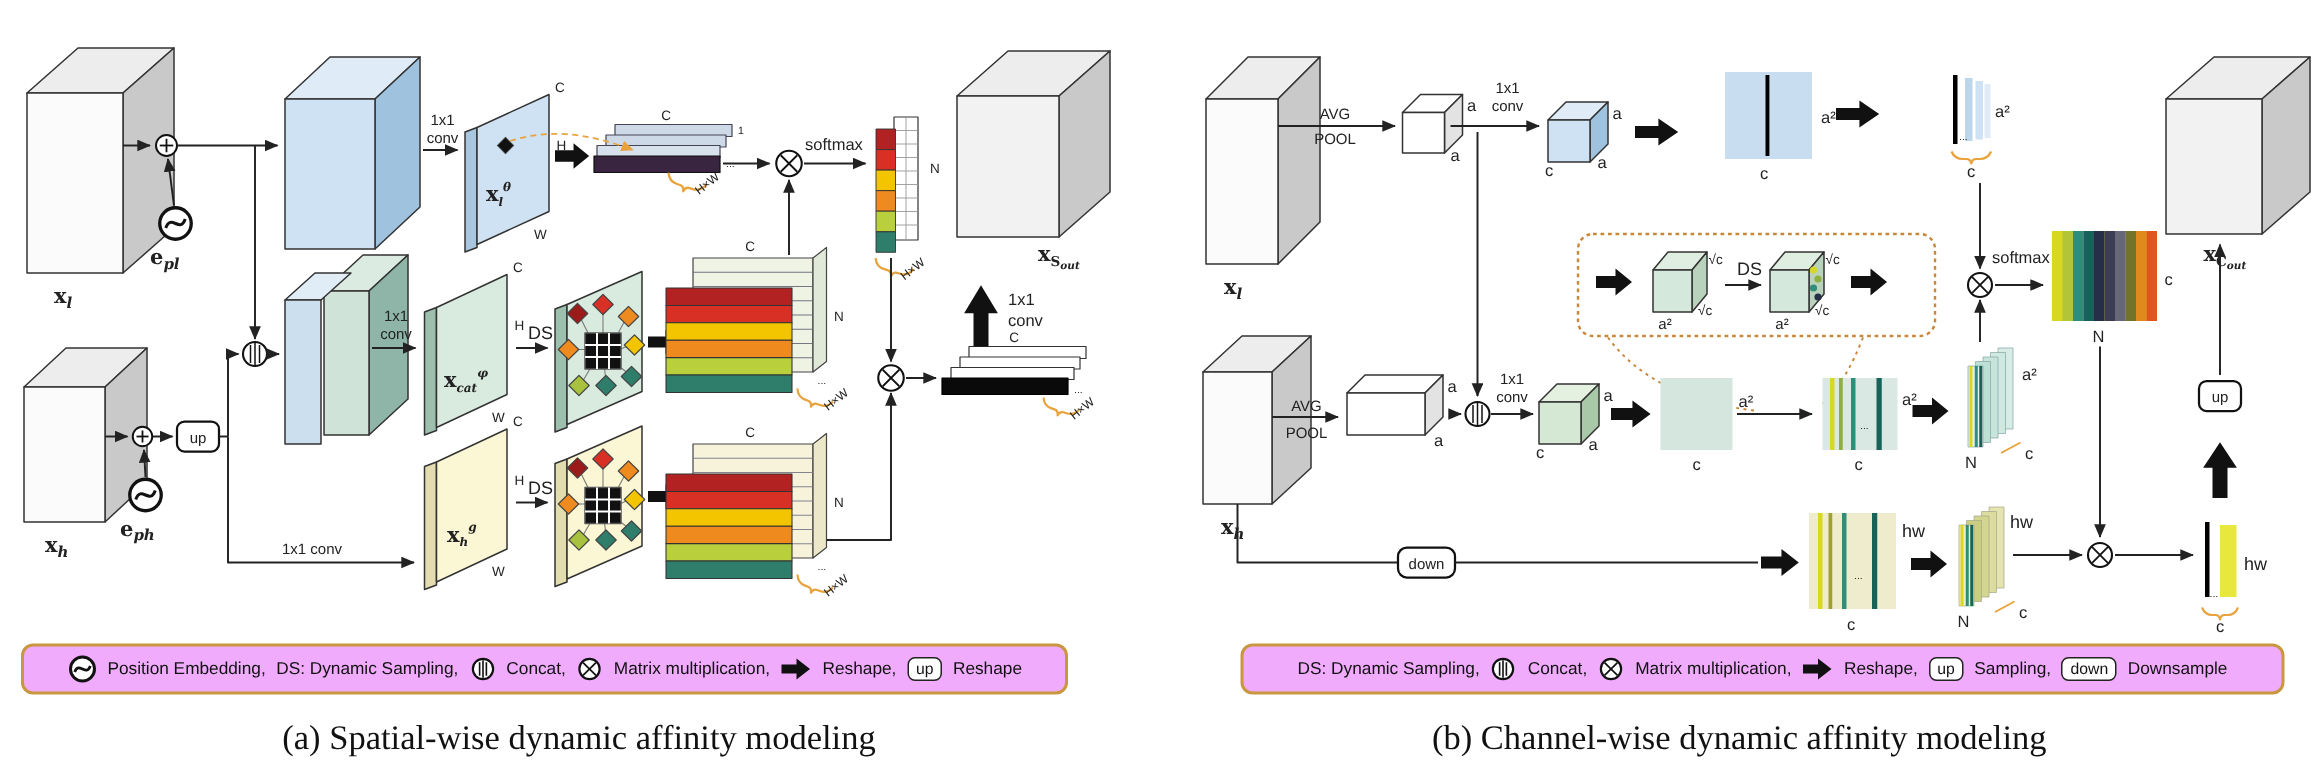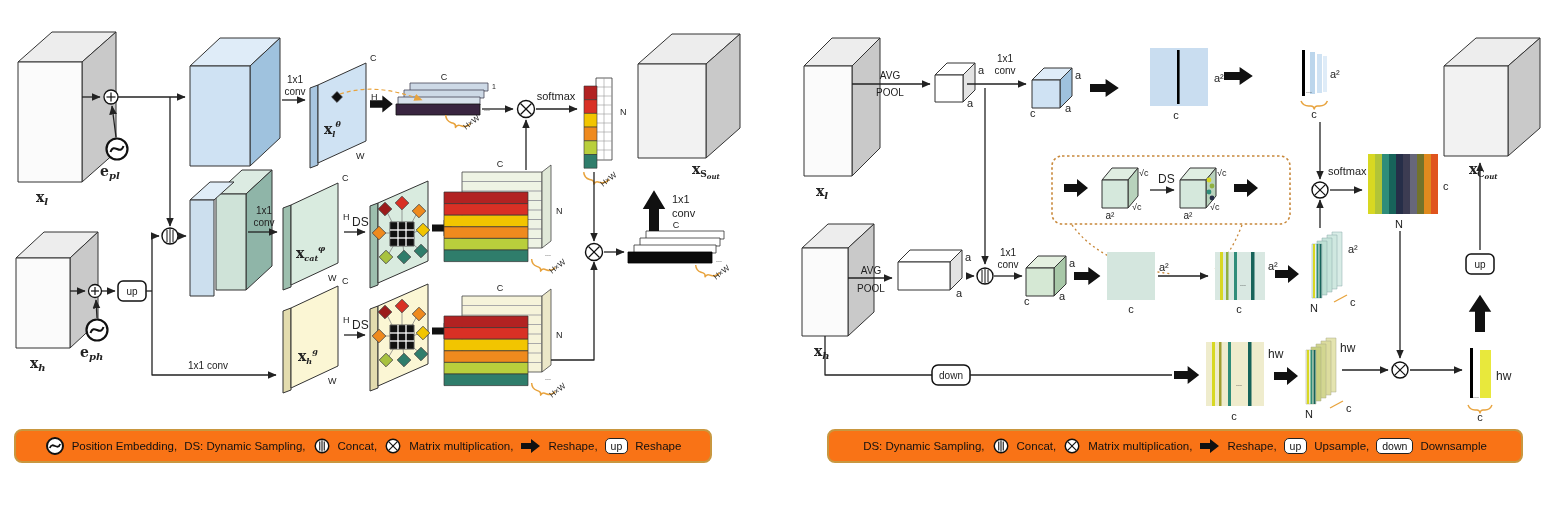--- a/index.html
+++ b/index.html
@@ -3,21 +3,21 @@
 <meta charset="utf-8">
 <style>
   html,body{margin:0;padding:0;background:#fff;}
   #page{position:relative;width:1547px;height:518px;background:#fff;overflow:hidden;
         font-family:"Liberation Sans",sans-serif;}
   svg text{font-family:"Liberation Sans",sans-serif;fill:#222;}
   .t7{font-size:7px;} .t8{font-size:8px;} .t9{font-size:9px;} .t10{font-size:10px;}
   .t11{font-size:11px;} .t12{font-size:12px;}
   .m{font-family:"DejaVu Serif","Liberation Serif",serif;font-weight:bold;font-size:14px;}
   .legend{position:absolute;display:flex;align-items:center;justify-content:center;gap:7px;
-          height:30px;border:2px solid #c9973f;border-radius:8px;background:#f97316;
+          height:30px;border:2px solid #c9973f;border-radius:8px;background:#f0abfc;
           font-size:11.5px;color:#111;white-space:nowrap;}
   .legend .chip{display:inline-block;border:1.5px solid #222;border-radius:5px;
           padding:0 5px;font-size:10.5px;line-height:14px;background:#fff;}
   .legend svg{display:block;}
   .caption{position:absolute;top:479px;text-align:center;
            font-family:"Liberation Serif","DejaVu Serif",serif;font-size:23px;color:#111;}
 </style>
 </head>
 <body>
 
@@ -653,20 +653,22 @@
     <circle cx="10" cy="10" r="7.5" fill="#fff" stroke="#111" stroke-width="1.6"></circle>
     <line x1="5.2" y1="5.2" x2="14.8" y2="14.8" stroke="#111" stroke-width="1.3"></line>
     <line x1="14.8" y1="5.2" x2="5.2" y2="14.8" stroke="#111" stroke-width="1.3"></line>
   </svg>
   <span>Matrix multiplication,</span>
   <svg width="21" height="18" viewBox="0 0 21 18">
     <polygon points="1,6 11,6 11,2 20,9 11,16 11,12 1,12" fill="#111"></polygon>
   </svg>
   <span>Reshape,</span>
   <span class="chip">up</span>
-  <span>Upsample,</span>
+  <span>Sampling,</span>
   <span class="chip">down</span>
   <span>Downsample</span>
 </div>
 
 
+<div class="caption" style="left:0;width:772px;">(a) Spatial-wise dynamic affinity modeling</div>
+<div class="caption" style="left:772px;width:775px;">(b) Channel-wise dynamic affinity modeling</div>
 
 </div>
 
 </body></html>

